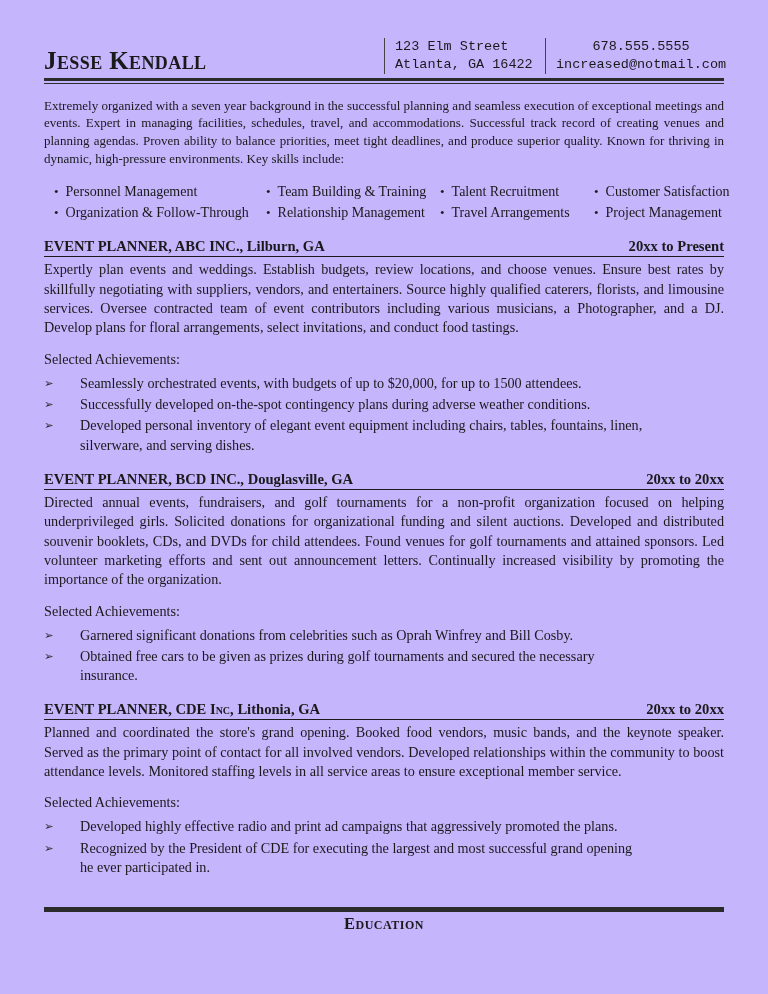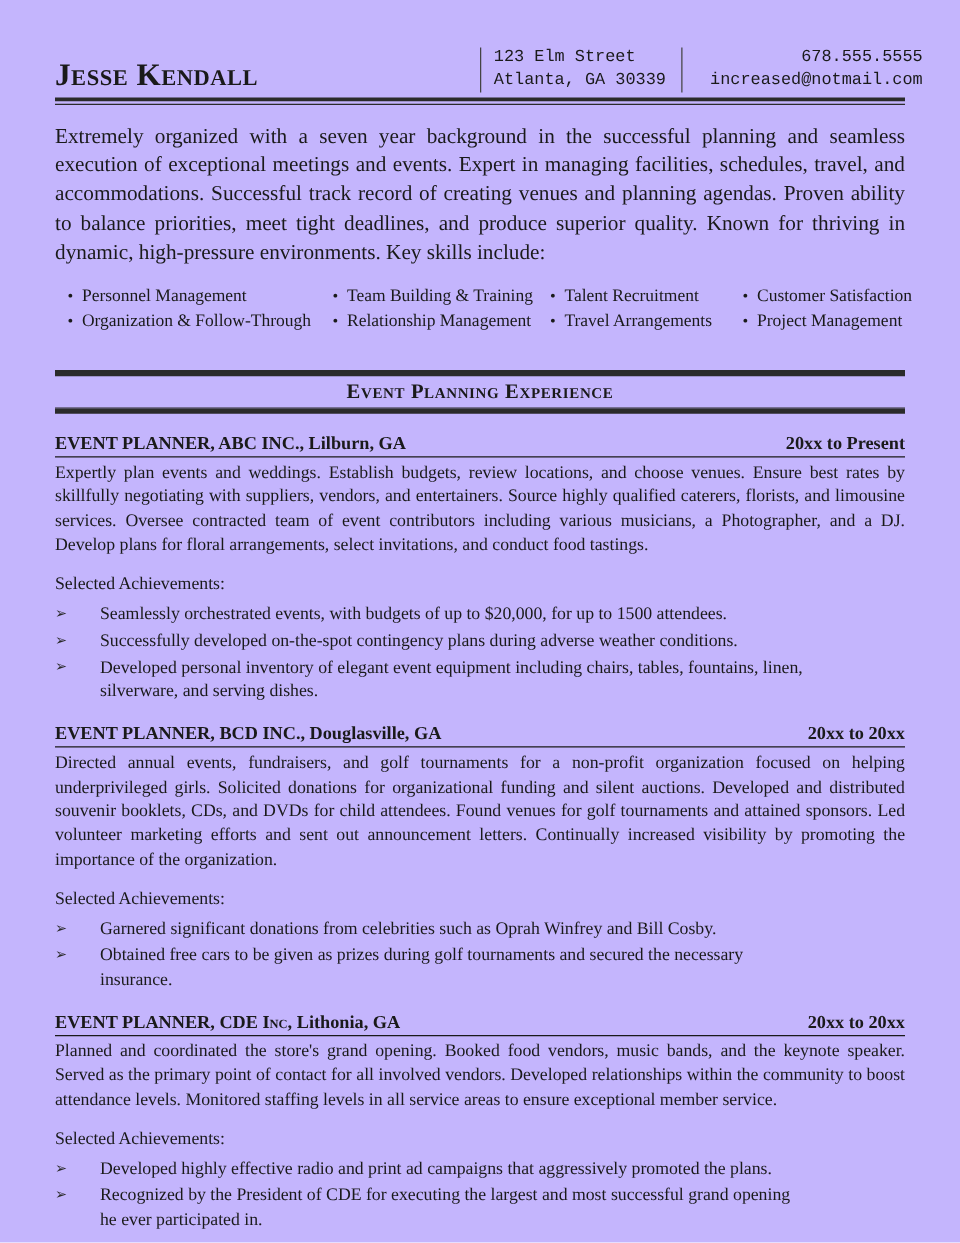--- a/index.html
+++ b/index.html
@@ -42,24 +42,24 @@
   .contact-block {
     flex: 0 0 150px;
     border-left: 1px solid #444;
     padding-left: 10px;
     font-size: 13.5px;
     line-height: 1.32;
   }
   .contact-right {
     flex: 1 1 auto;
     border-left: 1px solid #444;
-    padding-left: 22px;
+    padding-left: 10px;
     font-size: 13.5px;
     line-height: 1.32;
-    text-align: right;
+    text-align: center;
   }
   .contact-line { white-space: nowrap; font-family: Liberation Mono, monospace; }
 
   
   .rule-double {
     margin-top: 4px;
     border-top: 3.5px solid #2b2b2b;
     border-bottom: 1px solid #2b2b2b;
     height: 1.5px;
   }
@@ -67,21 +67,21 @@
     border-top: 1px solid #2b2b2b;
     border-bottom: 1px solid #2b2b2b;
     height: 3px;
     background: #2b2b2b;
     background-clip: content-box;
   }
 
   
   .summary {
     margin-top: 13px;
-    font-size: 17px;
+    font-size: 13px;
     line-height: 1.38;
     text-align: justify;
   }
 
   
   .skills {
     margin-top: 15px;
     display: grid;
     grid-template-columns: 212px 174px 154px auto;
     row-gap: 2px;
@@ -171,21 +171,21 @@
 </style>
 </head>
 <body>
 
 <div class="page">
 
   <div class="header">
     <div class="name">Jesse Kendall</div>
     <div class="contact-block">
       <div class="contact-line">123 Elm Street</div>
-      <div class="contact-line">Atlanta, GA 30339</div>
+      <div class="contact-line">Atlanta, GA 16422</div>
     </div>
     <div class="contact-right">
       <div class="contact-line">678.555.5555</div>
       <div class="contact-line">increased@notmail.com</div>
     </div>
   </div>
   <div class="rule-double"></div>
 
   <div class="summary">Extremely organized with a seven year background in the successful planning and seamless execution of exceptional meetings and events. Expert in managing facilities, schedules, travel, and accommodations. Successful track record of creating venues and planning agendas. Proven ability to balance priorities, meet tight deadlines, and produce superior quality. Known for thriving in dynamic, high-pressure environments. Key skills include:</div>
 
@@ -217,25 +217,20 @@
     <div class="skill">
       <span class="dot">•</span>
       <span>Travel Arrangements</span>
     </div>
     <div class="skill">
       <span class="dot">•</span>
       <span>Project Management</span>
     </div>
   </div>
 
-  <div class="section">
-    <div class="section-rule sec-bar-top"></div>
-    <div class="section-title">Event Planning Experience</div>
-    <div class="section-rule"></div>
-  </div>
 
   <div class="job">
     <div class="job-head">
       <div class="job-title">EVENT PLANNER, ABC INC., Lilburn, GA</div>
       <div class="job-dates">20xx to Present</div>
     </div>
     <div class="job-desc">Expertly plan events and weddings. Establish budgets, review locations, and choose venues. Ensure best rates by skillfully negotiating with suppliers, vendors, and entertainers. Source highly qualified caterers, florists, and limousine services. Oversee contracted team of event contributors including various musicians, a Photographer, and a DJ. Develop plans for floral arrangements, select invitations, and conduct food tastings.</div>
     <div class="ach-label">Selected Achievements:</div>
     <div class="ach-list">
       <div class="ach-item">

